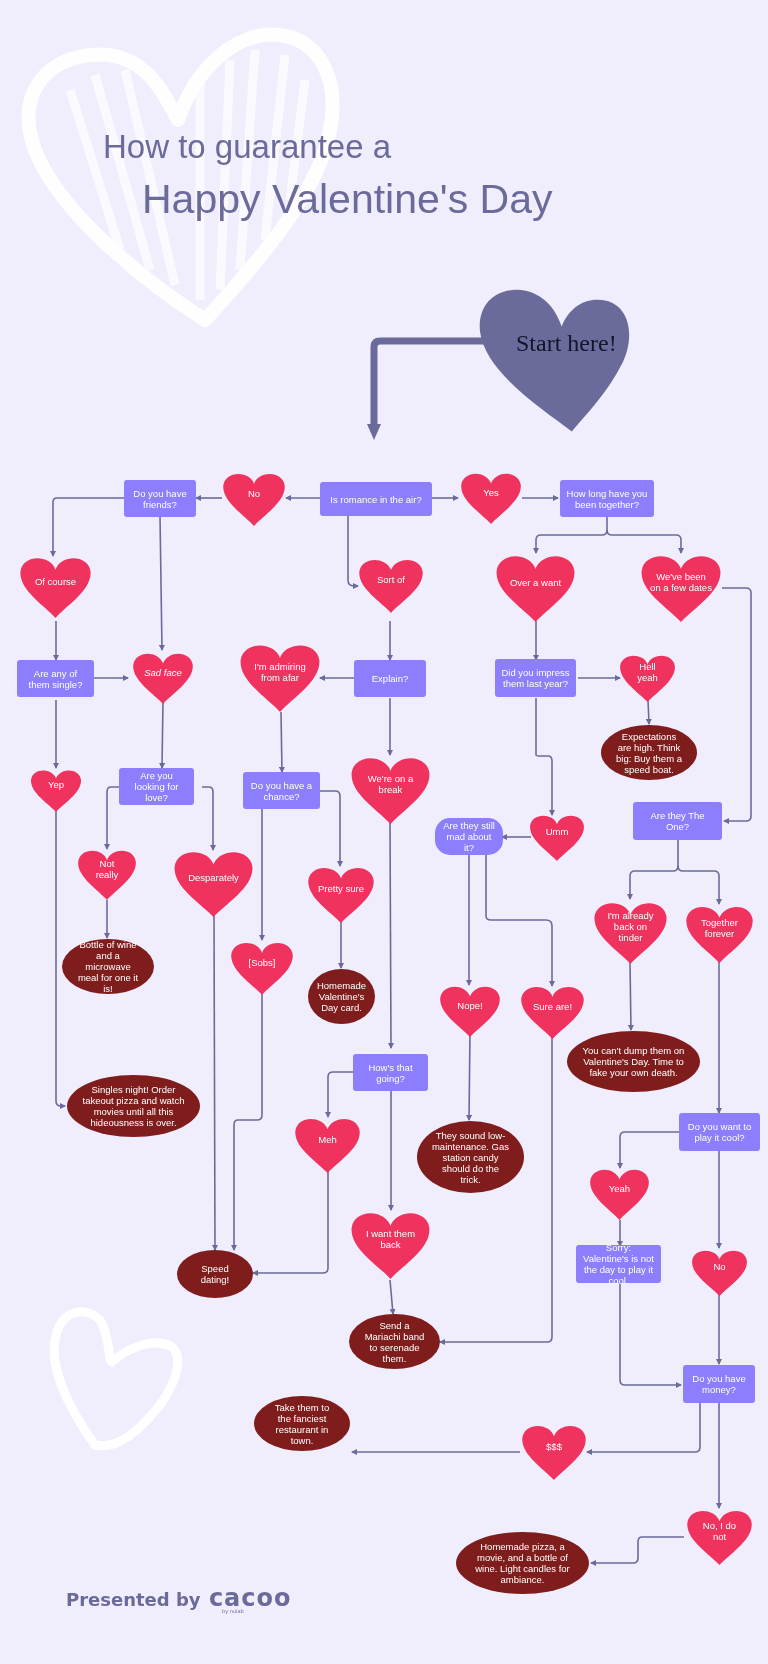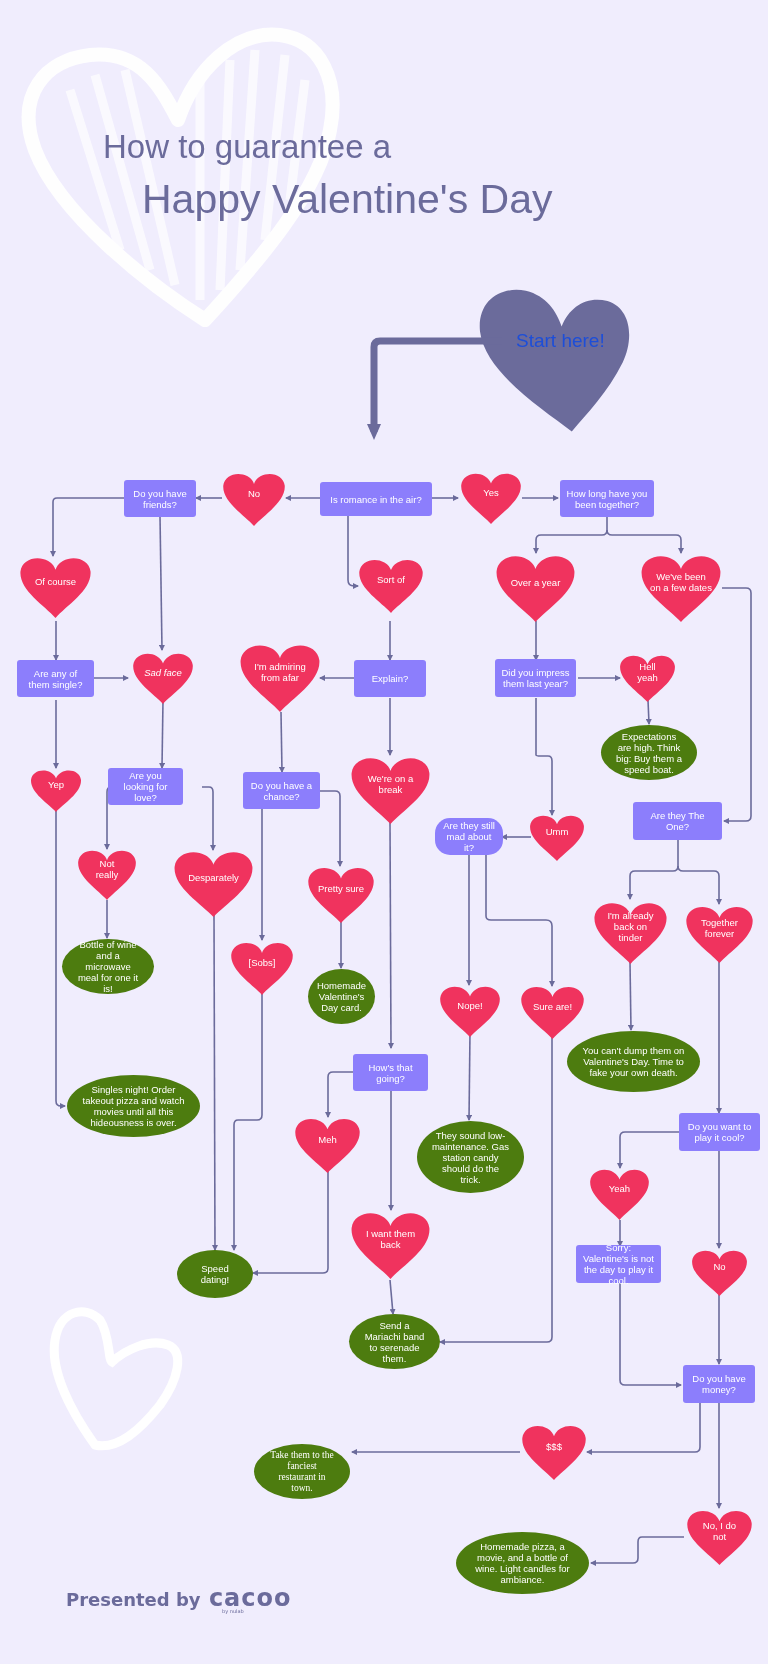--- a/index.html
+++ b/index.html
@@ -2,25 +2,25 @@
 <html><head>
 <meta charset="utf-8">
 <style>
   html, body { margin: 0; padding: 0; }
   body { width: 768px; height: 1664px; background: #f0edfd; overflow: hidden; position: relative; font-family: "Liberation Sans", sans-serif; }
   #canvas { position: absolute; left: 0; top: 0; width: 768px; height: 1664px; }
   .title-sub { position: absolute; left: 103px; top: 128px; font-size: 33px; color: #6b6b9b; font-family: Liberation Sans, sans-serif; }
   .title-main { position: absolute; left: 102px; top: 176px; font-size: 41px; font-weight: normal; color: #6b6b9b; font-family: "Liberation Sans", sans-serif; margin-left: 40px; }
   .node { position: absolute; display: flex; align-items: center; justify-content: center; text-align: center; color: #ffffff; font-size: 9.5px; line-height: 11px; box-sizing: border-box; font-family: "Liberation Sans", sans-serif; }
   .box { background: #8c7efc; border-radius: 3px; padding: 3px 6px; }
-  .oval { background: #4d7c0f; border-radius: 50%; padding: 6px 14px; }
+  .oval { background: #7f1d1d; border-radius: 50%; padding: 6px 14px; }
   .heart { padding-bottom: 12px; }
   .heart svg { position: absolute; left: 0; top: 0; width: 100%; height: 100%; z-index: 0; }
   .heart span { position: relative; z-index: 1; padding: 0 10px; }
-  .start-text { position: absolute; left: 516px; top: 330px; font-size: 19px; color: #1d4ed8; font-family: Liberation Sans, sans-serif; }
+  .start-text { position: absolute; left: 516px; top: 330px; font-size: 24px; color: #0f172a; font-family: Liberation Serif, serif; }
   .footer { position: absolute; left: 66px; top: 1584px; font-size: 18px; color: #6b6b9b; font-weight: bold; font-family: "DejaVu Sans", sans-serif; }
   .footer .brand { font-size: 24px; letter-spacing: 1px; margin-left: 2px; }
   .footer .sub { position: absolute; left: 156px; top: 24px; font-size: 5px; font-weight: normal; }
 </style>
 </head>
 <body>
 
 <svg id="canvas" viewBox="0 0 768 1664" xmlns="http://www.w3.org/2000/svg">
   <defs>
     <marker id="arr" markerWidth="6" markerHeight="6" refX="5" refY="3" orient="auto" markerUnits="userSpaceOnUse">
@@ -103,21 +103,21 @@
 <div class="title-sub">How to guarantee a</div>
 <div class="title-main">Happy Valentine's Day</div>
 <div class="start-text">Start here!</div>
 
 <div class="node box" style="left:320px;top:482px;width:112px;height:34px;">Is romance in the air?</div>
 <div class="node box" style="left:124px;top:480px;width:72px;height:37px;">Do you have friends?</div>
 <div class="node box" style="left:560px;top:480px;width:94px;height:37px;">How long have you been together?</div>
 <div class="node box" style="left:17px;top:660px;width:77px;height:37px;">Are any of them single?</div>
 <div class="node box" style="left:354px;top:660px;width:72px;height:37px;">Explain?</div>
 <div class="node box" style="left:495px;top:659px;width:81px;height:38px;">Did you impress them last year?</div>
-<div class="node box" style="left:108px;top:768px;width:75px;height:37px;">Are you looking for love?</div>
+<div class="node box" style="left:119px;top:768px;width:75px;height:37px;">Are you looking for love?</div>
 <div class="node box" style="left:243px;top:772px;width:77px;height:37px;">Do you have a chance?</div>
 <div class="node box" style="left:633px;top:802px;width:89px;height:38px;">Are they The One?</div>
 <div class="node box" style="left:435px;top:818px;width:68px;height:37px;border-radius:15px;">Are they still mad about it?</div>
 <div class="node box" style="left:353px;top:1054px;width:75px;height:37px;">How's that going?</div>
 <div class="node box" style="left:679px;top:1113px;width:81px;height:38px;">Do you want to play it cool?</div>
 <div class="node box" style="left:576px;top:1245px;width:85px;height:38px;">Sorry: Valentine's is not the day to play it cool.</div>
 <div class="node box" style="left:683px;top:1365px;width:72px;height:38px;">Do you have money?</div>
 
 <div class="node heart" style="left:222px;top:472px;width:64px;height:54px;">
     <svg viewBox="0 0 100 100" preserveAspectRatio="none">
@@ -140,21 +140,21 @@
 <div class="node heart" style="left:358px;top:558px;width:66px;height:55px;">
     <svg viewBox="0 0 100 100" preserveAspectRatio="none">
       <path d="M50,100 C35,80 0,55 2,25 C4,5 25,-2 40,8 C46,12 49,18 50,22 C51,18 54,12 60,8 C75,-2 96,5 98,25 C100,55 65,80 50,100Z" fill="#f0335e"></path>
     </svg>
     <span>Sort of</span>
   </div>
 <div class="node heart" style="left:495px;top:554px;width:81px;height:68px;">
     <svg viewBox="0 0 100 100" preserveAspectRatio="none">
       <path d="M50,100 C35,80 0,55 2,25 C4,5 25,-2 40,8 C46,12 49,18 50,22 C51,18 54,12 60,8 C75,-2 96,5 98,25 C100,55 65,80 50,100Z" fill="#f0335e"></path>
     </svg>
-    <span>Over a year</span>
+    <span>Over a want</span>
   </div>
 <div class="node heart" style="left:640px;top:554px;width:82px;height:68px;">
     <svg viewBox="0 0 100 100" preserveAspectRatio="none">
       <path d="M50,100 C35,80 0,55 2,25 C4,5 25,-2 40,8 C46,12 49,18 50,22 C51,18 54,12 60,8 C75,-2 96,5 98,25 C100,55 65,80 50,100Z" fill="#f0335e"></path>
     </svg>
     <span>We've been on a few dates</span>
   </div>
 <div class="node heart" style="left:132px;top:652px;width:62px;height:52px;font-style:italic;">
     <svg viewBox="0 0 100 100" preserveAspectRatio="none">
       <path d="M50,100 C35,80 0,55 2,25 C4,5 25,-2 40,8 C46,12 49,18 50,22 C51,18 54,12 60,8 C75,-2 96,5 98,25 C100,55 65,80 50,100Z" fill="#f0335e"></path>
@@ -277,20 +277,20 @@
   </div>
 
 <div class="node oval" style="left:601px;top:725px;width:96px;height:55px;">Expectations are high. Think big: Buy them a speed boat.</div>
 <div class="node oval" style="left:62px;top:939px;width:92px;height:55px;">Bottle of wine and a microwave meal for one it is!</div>
 <div class="node oval" style="left:308px;top:969px;width:67px;height:55px;">Homemade Valentine's Day card.</div>
 <div class="node oval" style="left:567px;top:1031px;width:133px;height:61px;">You can't dump them on Valentine's Day. Time to fake your own death.</div>
 <div class="node oval" style="left:67px;top:1075px;width:133px;height:62px;">Singles night! Order takeout pizza and watch movies until all this hideousness is over.</div>
 <div class="node oval" style="left:417px;top:1121px;width:107px;height:72px;">They sound low-maintenance. Gas station candy should do the trick.</div>
 <div class="node oval" style="left:177px;top:1250px;width:76px;height:48px;">Speed dating!</div>
 <div class="node oval" style="left:349px;top:1314px;width:91px;height:55px;">Send a Mariachi band to serenade them.</div>
-<div class="node oval" style="left:254px;top:1444px;width:96px;height:55px;font-family:Liberation Serif, serif;">Take them to the fanciest restaurant in town.</div>
+<div class="node oval" style="left:254px;top:1396px;width:96px;height:55px;">Take them to the fanciest restaurant in town.</div>
 <div class="node oval" style="left:456px;top:1532px;width:133px;height:62px;">Homemade pizza, a movie, and a bottle of wine. Light candles for ambiance.</div>
 
 <div class="footer">
   <span>Presented by</span>
   <span class="brand">cacoo</span>
   <span class="sub">by nulab</span>
 </div>
 
 </body></html>

